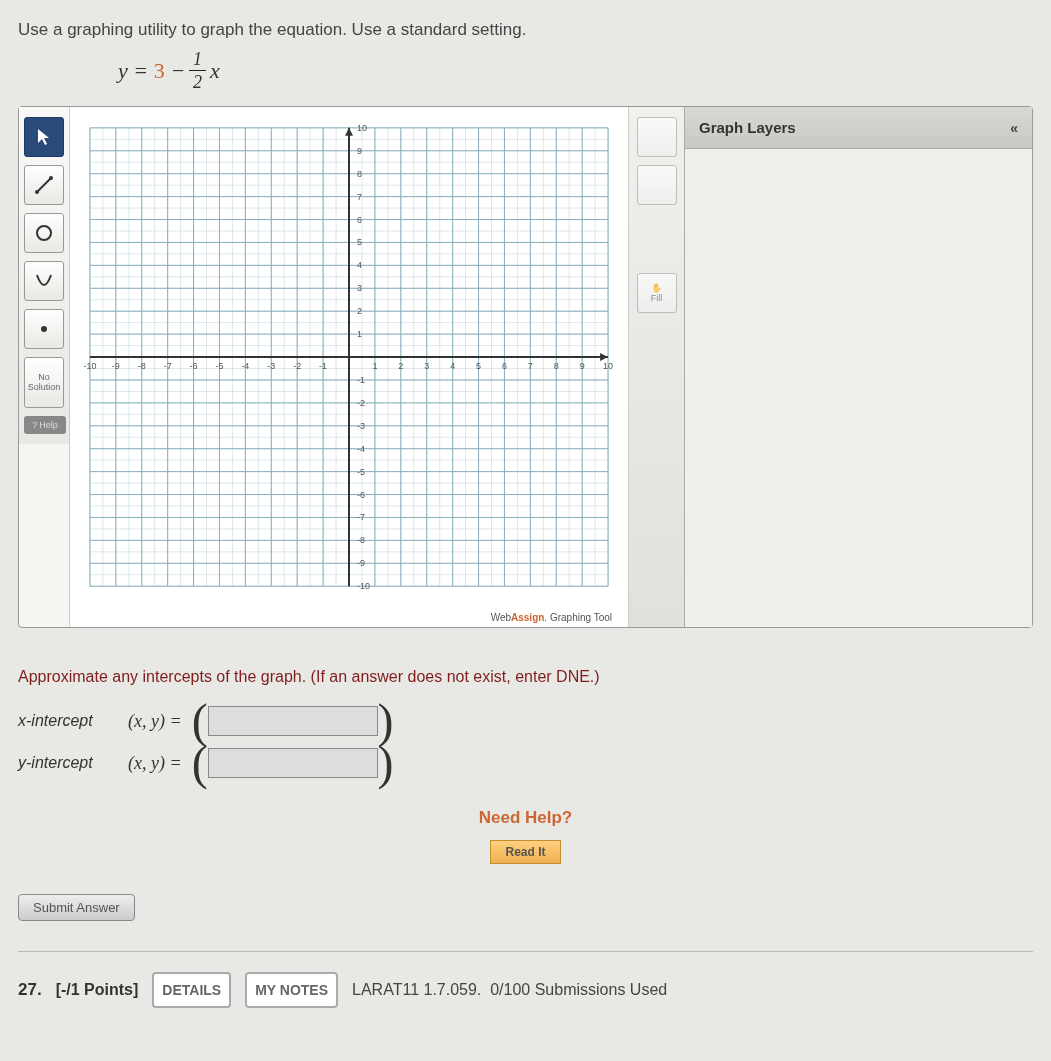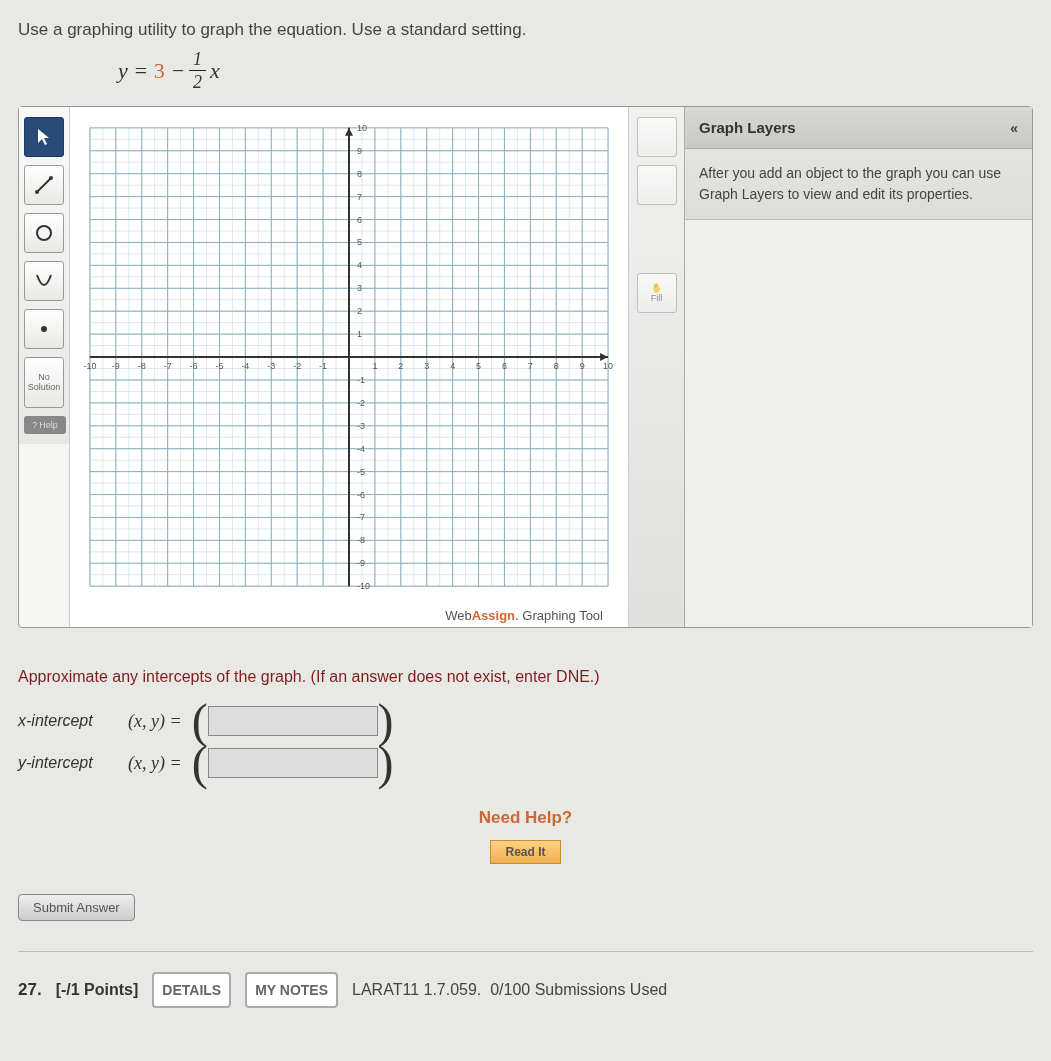--- a/index.html
+++ b/index.html
@@ -15,21 +15,21 @@
 .graph-area { display: flex; gap: 0; border: 1px solid #999; background: #f5f5f2; border-radius: 4px; margin-bottom: 40px; }
 .left-panel { display: flex; flex-direction: column; }
 .tool-column { width: 50px; padding: 10px 5px; display: flex; flex-direction: column; gap: 8px; background: linear-gradient(#f8f8f6,#e8e8e4); }
 .tool-btn { width: 40px; height: 40px; border: 1px solid #999; border-radius: 3px; background: linear-gradient(#fff,#e8e8e4); display: flex; align-items: center; justify-content: center; cursor: pointer; font-size: 10px; color: #666; text-align: center; }
 .tool-btn.active { background: #2a4a7a; border-color: #1a3a6a; }
 .tool-btn svg { width: 20px; height: 20px; }
 .help-btn { margin-top: auto; width: 42px; height: 18px; background: #888; border-radius: 3px; display: flex; align-items: center; justify-content: center; font-size: 9px; color: #ddd; }
 
 .graph-canvas { width: 560px; height: 520px; background: #fff; position: relative; border-left: 1px solid #ccc; border-right: 1px solid #ccc; }
 .grid-svg { width: 100%; height: 100%; }
-.brand { position: absolute; bottom: 4px; right: 25px; font-size: 13px; color: #555; margin-top: 28px; }
+.brand { position: absolute; bottom: 4px; right: 16px; font-size: 10px; color: #555; margin-top: 28px; }
 .brand b { color: #c63; font-weight: bold; }
 
 .right-tools { width: 55px; padding: 10px 5px; display: flex; flex-direction: column; gap: 8px; align-items: center; background: linear-gradient(#f0f0ed,#e0e0dc); }
 .rtool { width: 40px; height: 40px; border: 1px solid #aaa; border-radius: 3px; background: linear-gradient(#fff,#eee); display: flex; flex-direction: column; align-items: center; justify-content: center; font-size: 9px; color: #666; opacity: .7; }
 .rtool.spaced { margin-top: 60px; }
 
 .layers-panel { flex: 1; border-left: 1px solid #aaa; background: #efefec; }
 .layers-header { background: linear-gradient(#d8d8d4,#c8c8c4); padding: 12px 14px; font-weight: bold; font-size: 15px; border-bottom: 1px solid #aaa; display: flex; justify-content: space-between; align-items: center; gap: 10px; }
 .collapse-icon { font-size: 14px; color: #444; }
 .layers-body { padding: 14px; font-size: 14px; color: #444; line-height: 1.5; border-bottom: 1px solid #bbb; background: linear-gradient(#e4e4e0,#dcdcd8); }
@@ -289,21 +289,20 @@
         <span>✋</span>
         <span>Fill</span>
       </div>
     </div>
 
     <div class="layers-panel">
       <div class="layers-header">
         <span>Graph Layers</span>
         <span class="collapse-icon">«</span>
       </div>
-      <div class="layers-body">After you add an object to the graph you can use Graph Layers to view and edit its properties.</div>
     </div>
   </div>
 
   <div class="intercept-prompt">Approximate any intercepts of the graph. (If an answer does not exist, enter DNE.)</div>
 
   <div class="intercept-row">
     <span class="intercept-label">x-intercept</span>
     <span class="xy-label">(x, y)  =</span>
     <span class="paren">(</span>
     <input class="answer-input" style="">

